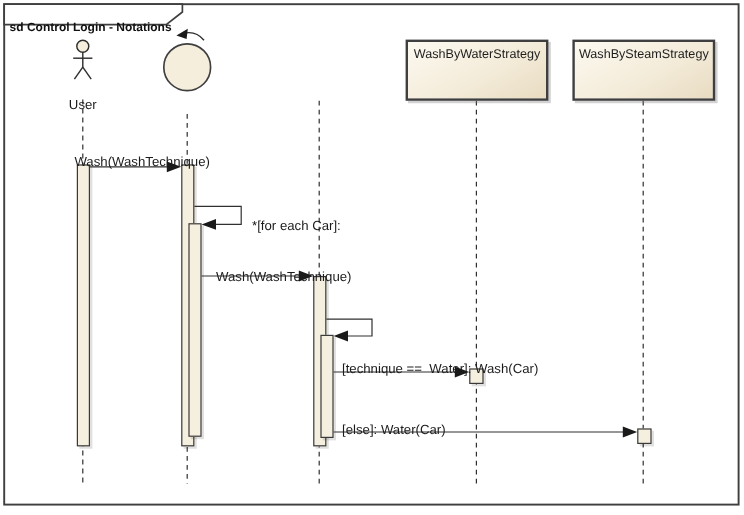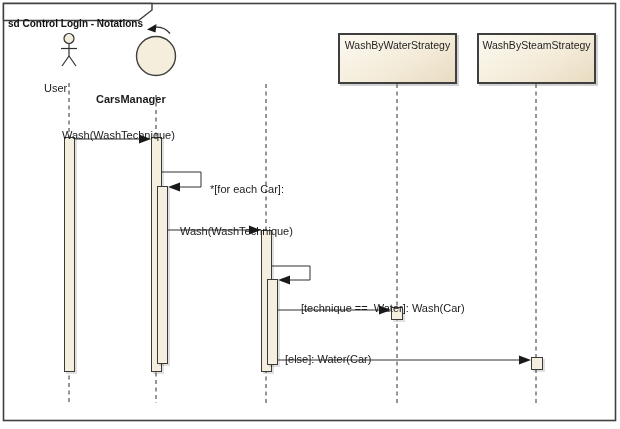--- a/index.html
+++ b/index.html
@@ -20,21 +20,21 @@
   }
   .bar{
     position:absolute;z-index:2;box-sizing:border-box;
     background:#f5efdf;border:1px solid #3a3a3a;
     box-shadow:2px 2px 0 rgba(0,0,0,0.12);
   }
   .txt{
     position:absolute;z-index:4;font-size:11px;color:#1b1b1b;
     white-space:pre;line-height:12px;margin-top:12px;
   }
-  .center{}
+  .center{text-align:center;}
   .bold{font-weight:bold;}
   .title-txt{font-size:10px;font-weight:bold;color:#111111;}
 </style>
 </head>
 <body>
 
 <div class="stage">
 
   <svg class="layer under">
     <line x1="69" y1="83" x2="69" y2="403" stroke="#2f2f2f" stroke-width="1" stroke-dasharray="4 3.5"></line>
@@ -105,21 +105,20 @@
 
     <g>
       <line x1="278" y1="360" x2="520" y2="360" stroke="#303030" stroke-width="1"></line>
       <polygon points="531,360 519,355.5 519,364.5" fill="#1a1a1a"></polygon>
     </g>
   </svg>
 
   <div class="txt title-txt" style="left:8px;top:6px;">sd Control Login - Notations</div>
 
   <div class="txt center" style="left:44px;top:70px;width:50px;">User</div>
-  <div class="txt center bold" style="left:96px;top:81px;width:120px;">CarsManager</div>
 
   <div class="txt" style="left:62px;top:117px;">Wash(WashTechnique)</div>
   <div class="txt" style="left:210px;top:171px;">*[for each Car]:</div>
   <div class="txt" style="left:180px;top:213px;">Wash(WashTechnique)</div>
-  <div class="txt" style="left:288px;top:290px;padding-left:13px;">[technique ==  Water]: Wash(Car)</div>
+  <div class="txt" style="left:272px;top:290px;padding-left:13px;">[technique ==  Water]: Wash(Car)</div>
   <div class="txt" style="left:285px;top:341px;">[else]: Water(Car)</div>
 
 </div>
 
 </body></html>

